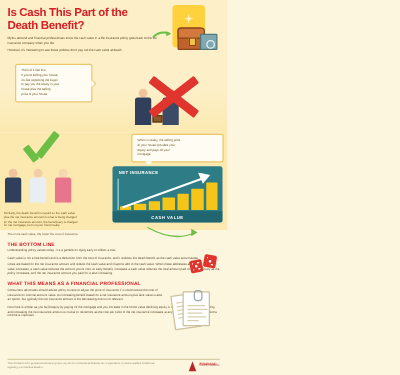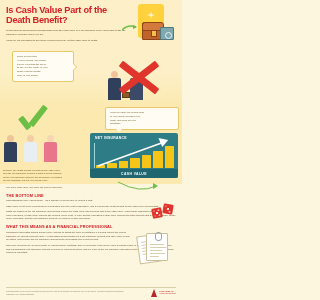--- a/index.html
+++ b/index.html
@@ -220,21 +220,21 @@
     border-bottom:8px solid #b8242c;
   }
   .logo-text { line-height:1.05; }
   .logo-text .l1 { font-size:2.5px; font-weight:bold; color:#b8242c; letter-spacing:0.1px; display:block; }
   .logo-text .l2 { font-size:1.7px; color:#b8242c; letter-spacing:0.25px; display:block; }
 </style>
 </head>
 <body>
 
 <div class="header">
-  <div class="headline">Is Cash Value Part of the Death Benefit?</div>
+  <div class="headline">Is Cash This Part of the Death Benefit?</div>
 
   <div class="intro">
     <p>Myths abound and financial professionals know the cash value in a life insurance policy goes back to the life insurance company when you die.</p>
     <p>However, it's interesting to see these policies don't pay out the cash value at death.</p>
   </div>
 
   <div class="hdr-art">
     <div class="glow"></div>
     <div class="chest"></div>
     <div class="safe"></div>

